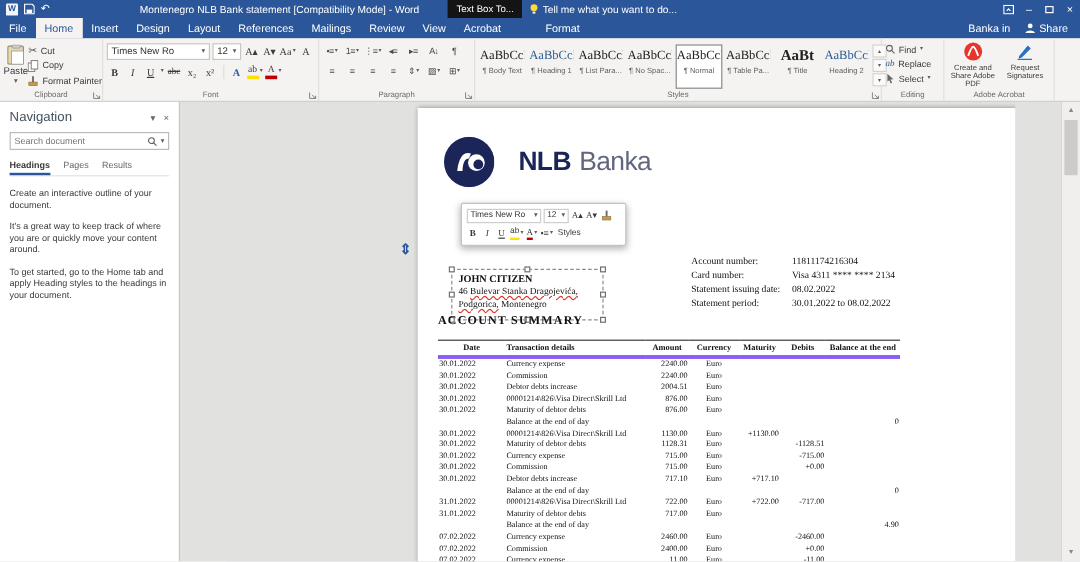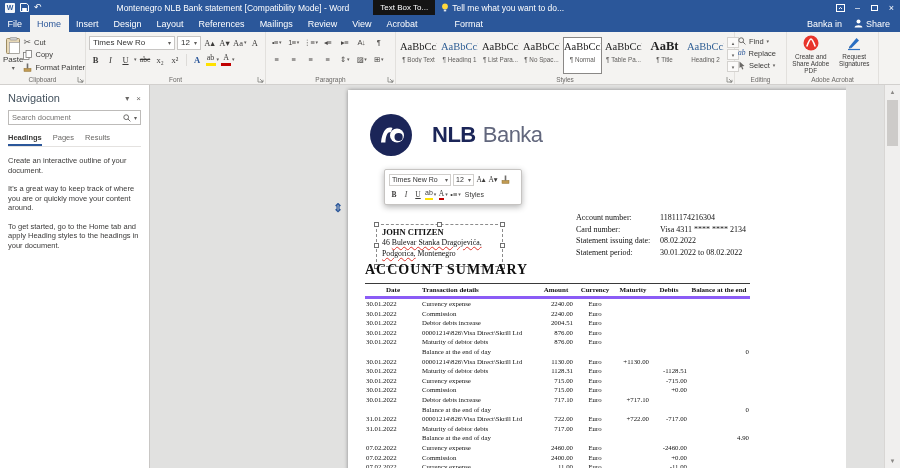--- a/index.html
+++ b/index.html
@@ -123,21 +123,21 @@
   .hd.sw{left:-3px;bottom:-3px}.hd.w{left:-3px;top:50%;margin-top:-3px}
   .tb-name{font-family:"Liberation Serif",serif;font-size:8.5px;font-weight:bold;color:#111;}
   .tb-line{font-family:"Liberation Serif",serif;font-size:7.8px;color:#111;line-height:11px;}
   .tb-line:first-of-type{margin-top:2px;}
   .spell{text-decoration-line:underline;text-decoration-style:wavy;text-decoration-color:#e0342b;text-decoration-thickness:1px;text-underline-offset:1px;}
 
   .meta{position:absolute;left:228px;top:122px;font-family:"Liberation Serif",serif;font-size:8px;color:#111;}
   .meta-row{display:flex;line-height:11.5px;white-space:nowrap;}
   .meta-row .ml{width:84px;flex:none;}
 
-  .section-title{position:absolute;left:17px;top:172px;font-family:"Liberation Serif",serif;font-weight:bold;font-size:14px;letter-spacing:1px;color:#111;}
+  .section-title{position:absolute;left:17px;top:172px;font-family:"Liberation Serif",serif;font-weight:bold;font-size:10px;letter-spacing:1px;color:#111;}
 
   .stmt{position:absolute;left:17px;top:193px;width:385px;border-collapse:collapse;table-layout:fixed;font-family:"Liberation Serif",serif;color:#111;}
   .stmt th{font-size:7px;font-weight:bold;border-top:1px solid #3a3a3a;border-bottom:3px solid #8b5cf6;padding:2px 1px;text-align:center;white-space:nowrap;overflow:hidden;margin-top:24px;}
   .stmt th.h-det{text-align:left;}
   .stmt td{font-size:6.8px;padding:0 1px;height:9.6px;line-height:9.6px;white-space:nowrap;overflow:hidden;}
   .td-date{padding-left:4px;}
   .td-amt{text-align:right;padding-right:3px;}
   .td-cur{text-align:center;}
   .td-cr,.td-db{text-align:right;padding-right:2px;}
   .td-bal{text-align:right;padding-right:14px;}

